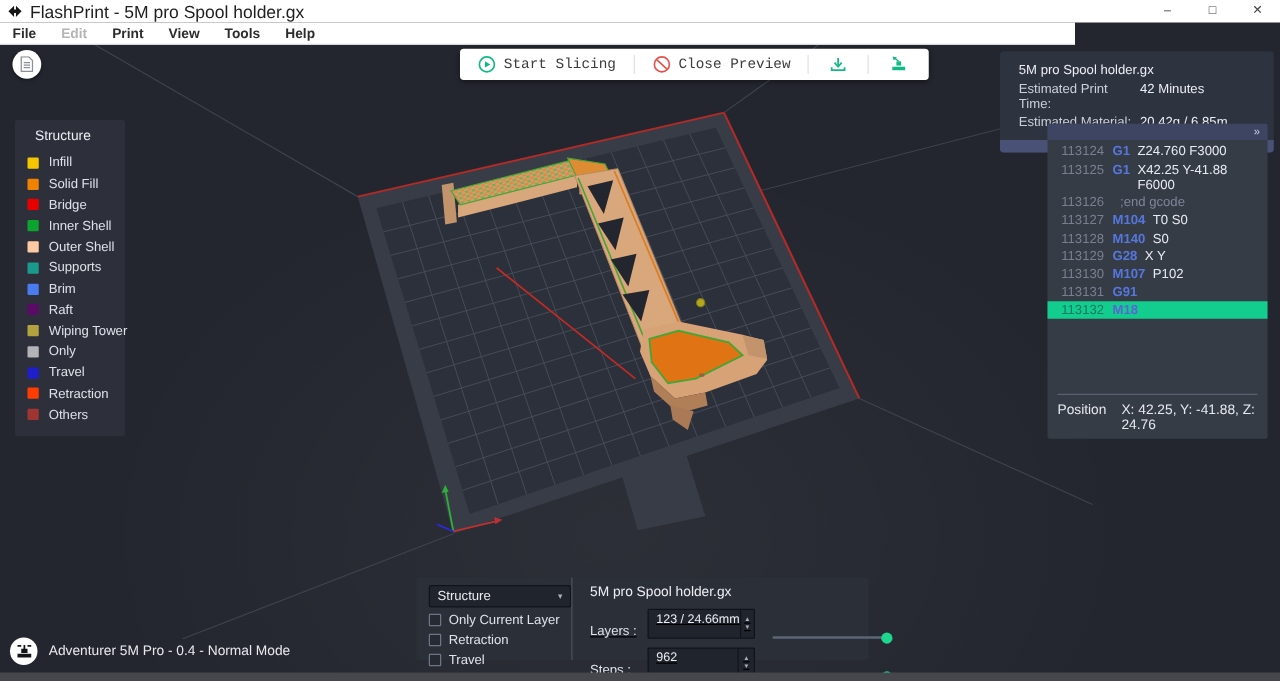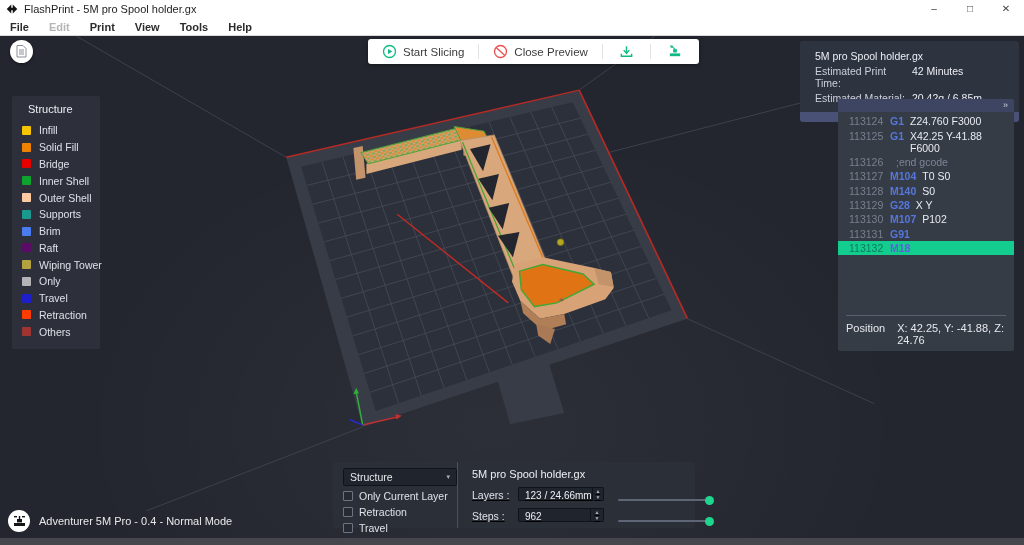--- a/index.html
+++ b/index.html
@@ -3,26 +3,26 @@
 <meta charset="utf-8">
 <style>
   * { margin:0; padding:0; box-sizing:border-box; }
   html,body { width:1024px; height:545px; overflow:hidden; }
   body { position:relative; font-family:"Liberation Sans", sans-serif; background:#23262e; }
 
   
   .titlebar { position:absolute; left:0; top:0; width:1024px; height:18px; background:#ffffff;
               display:flex; align-items:center; z-index:40; }
   .titlebar .applogo { margin-left:6px; width:12px; height:12px; }
-  .titlebar .title { margin-left:6px; font-size:11px; color:#1e1e1e; }
+  .titlebar .title { margin-left:6px; font-size:14px; color:#1e1e1e; }
   .win-controls { margin-left:auto; display:flex; height:100%; }
   .win-controls span { width:36px; text-align:center; font-size:10px; color:#444; line-height:18px; cursor:default; }
 
   
-  .menubar { position:absolute; left:0; top:18px; width:1024px; height:18px; background:#ffffff;
+  .menubar { position:absolute; left:0; top:18px; width:860px; height:18px; background:#ffffff;
              border-bottom:1px solid #d9d9d9; display:flex; align-items:center; z-index:40; }
   .menubar span { padding:0 10px; font-size:11px; font-weight:700; color:#2c2c2c; }
   .menubar span.disabled { color:#b5b5b5; }
 
   
   .viewport { position:absolute; left:0; top:36px; width:1024px; height:502px; background:#23262e; overflow:hidden;
               background-image:radial-gradient(ellipse at 48% 78%, rgba(255,255,255,0.045), rgba(0,0,0,0) 55%); }
   .viewport svg { position:absolute; left:0; top:0; }
 
   
@@ -36,21 +36,21 @@
   .lg-sw { width:9px; height:9px; border-radius:1px; flex:0 0 9px; }
   .lg-label { font-size:10.5px; color:#dde0e8; white-space:nowrap; }
 
   
   .fab { position:absolute; left:10px; top:40px; width:23px; height:23px; border-radius:50%;
          background:#ffffff; display:flex; align-items:center; justify-content:center; z-index:30;
          box-shadow:0 1px 3px rgba(0,0,0,.45); }
 
   
   .toolbar { position:absolute; left:368px; top:39px; height:25px; background:#ffffff; border-radius:3px;
-             display:flex; align-items:center; z-index:30; box-shadow:0 1px 4px rgba(0,0,0,.4); }
+             display:flex; align-items:center; z-index:30; box-shadow:0 1px 4px rgba(0,0,0,.4);font-family:Liberation Mono, monospace; }
   .tb-btn { display:flex; align-items:center; gap:6px; padding:0 14px; height:100%; font-size:11.5px;
             color:#3c3c3c; cursor:default; white-space:nowrap; }
   .tb-div { width:1px; height:15px; background:#e2e2e2; }
   .tb-icon-btn { padding:0 16px; display:flex; align-items:center; height:100%; }
 
   
   .info-panel { position:absolute; left:800px; top:41px; width:219px; background:#2e3340; border-radius:3px;
                 padding-top:9px; z-index:30; }
   .info-row { display:flex; padding:0 0 3px 15px; font-size:10.5px; }
   .info-label { width:97px; color:#ccd0da; }
@@ -82,21 +82,21 @@
   .lp-right { flex:1; border-left:1px solid #4a505c; padding:6px 10px 0 14px; }
   .dropdown { width:114px; height:18px; background:#20242c; border:1px solid #10141a; border-radius:2px;
               display:flex; align-items:center; font-size:10.5px; color:#e8eaee; padding:0 6px; }
   .dropdown .caret { margin-left:auto; font-size:7px; color:#aab0bc; }
   .cb-row { display:flex; align-items:center; gap:6px; margin-top:4px; }
   .cb-box { width:10px; height:10px; background:#262a33; border:1px solid #6d7484; border-radius:1px; flex:0 0 10px; }
   .cb-label { font-size:10.5px; color:#dfe2e8; white-space:nowrap; }
   .lp-file { font-size:11px; color:#eceef3; margin-bottom:7px; }
   .lp-row { display:flex; align-items:flex-end; margin-bottom:7px;text-decoration:underline; }
   .lp-row .lbl { width:46px; font-size:10.5px; color:#dfe2e8; }
-  .spin { display:flex; align-items:stretch; background:#20242c; border:1px solid #10141a; width:86px; height:14px; border-radius:1px; }
+  .spin { display:flex; align-items:stretch; background:#20242c; border:1px solid #10141a; width:86px; height:24px; border-radius:1px; }
   .spin .val { flex:1; font-size:10px; color:#eceef3; padding-left:6px; line-height:15px; white-space:nowrap; }
   .spin .arrows { width:13px; border-left:1px solid #10141a; display:flex; flex-direction:column;
                   align-items:center; justify-content:center; }
   .spin .arrows span { font-size:5px; color:#aab0bc; line-height:6px; }
   .slider { position:relative; width:92px; height:2px; background:#5e6575; border-radius:1px; margin-left:14px; }
   .slider .knob { position:absolute; right:-4px; top:-3.5px; width:9px; height:9px; border-radius:50%; background:#1fd68f; }
 
   
   .status-chip { position:absolute; left:8px; top:510px; display:flex; align-items:center; gap:9px; z-index:35; }
   .status-circle { width:22px; height:22px; border-radius:50%; background:#ffffff; display:flex;

